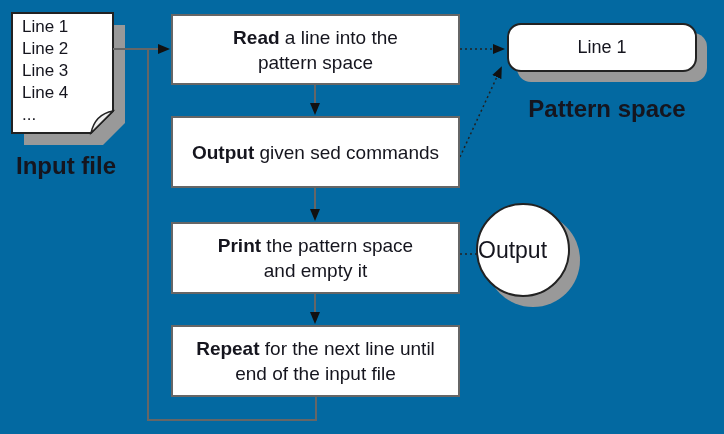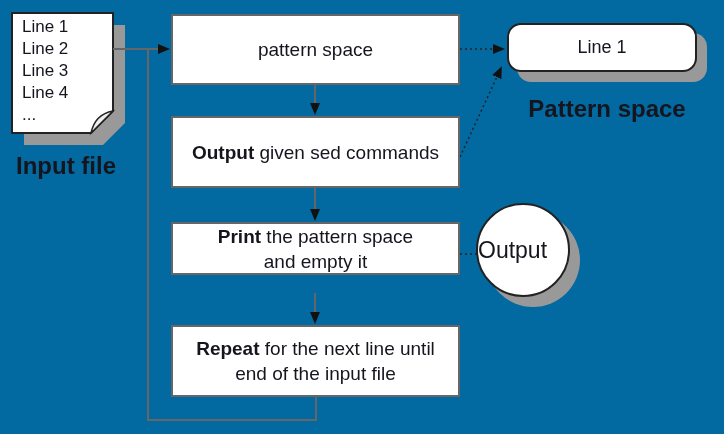--- a/index.html
+++ b/index.html
@@ -30,21 +30,21 @@
     flex-direction: column;
     align-items: center;
     justify-content: center;
     font-size: 19px;
     line-height: 25px;
     text-align: center;
   }
   .fbox .bl { white-space: nowrap; }
   #box-read    { top: 14px;  height: 71px; }
   #box-execute { top: 116px; height: 72px; }
-  #box-print   { top: 222px; height: 53px; }
+  #box-print   { top: 222px; height: 72px; }
   #box-repeat  { top: 325px; height: 72px; }
 
   #doc-text {
     position: absolute;
     left: 22px; top: 16px;
     z-index: 2;
     font-size: 17px;
     line-height: 22px;
     white-space: nowrap;
   }
@@ -123,20 +123,21 @@
   <div id="doc-text">
     <div>Line 1</div>
     <div>Line 2</div>
     <div>Line 3</div>
     <div>Line 4</div>
     <div>...</div>
   </div>
   <div id="input-file-label" class="big-label">Input file</div>
 
   <div id="box-read" class="fbox">
+    <div class="bl"><b>Read</b><span> a line into the</span></div>
     <div class="bl">pattern space</div>
   </div>
 
   <div id="box-execute" class="fbox">
     <div class="bl"><b>Output</b><span> given sed commands</span></div>
   </div>
 
   <div id="box-print" class="fbox">
     <div class="bl"><b>Print</b><span> the pattern space</span></div>
     <div class="bl">and empty it</div>

